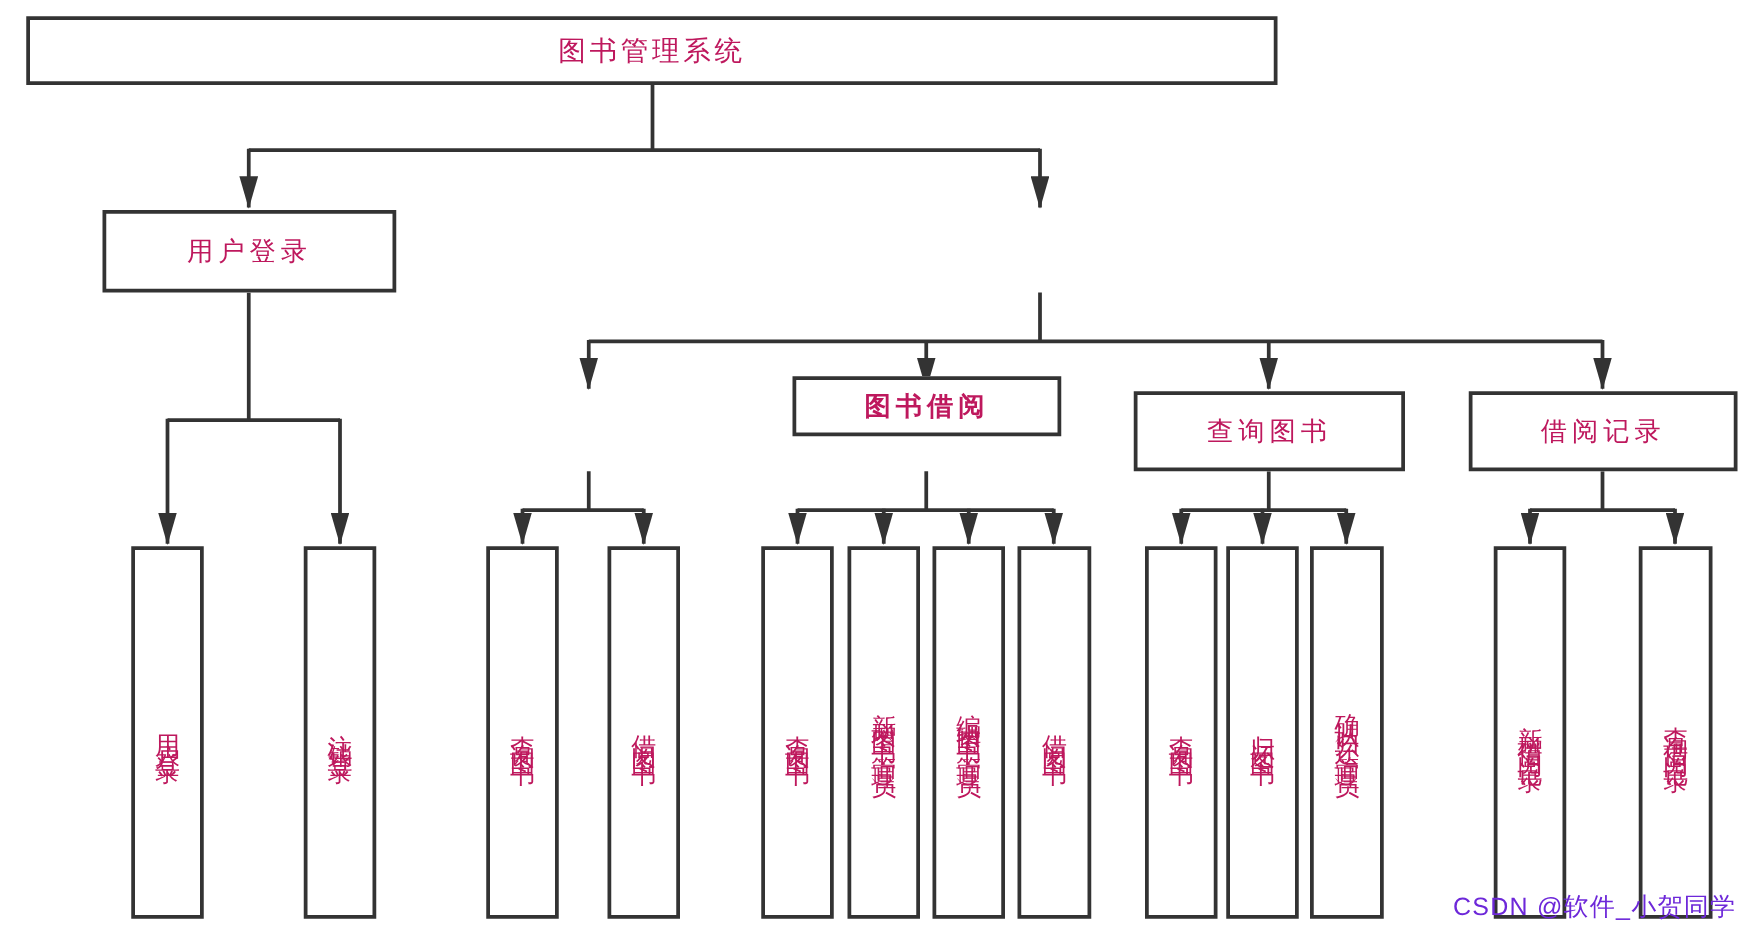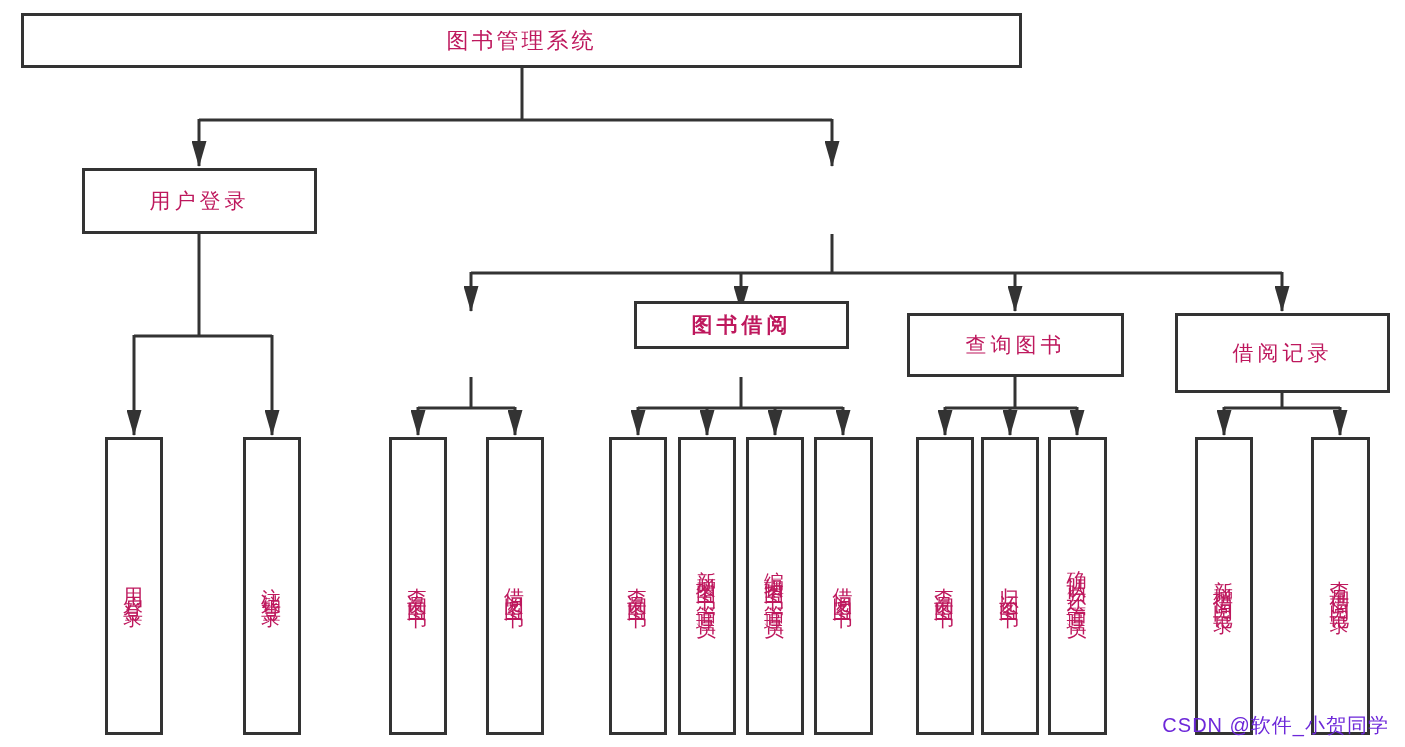--- a/index.html
+++ b/index.html
@@ -126,21 +126,21 @@
   <div class="node branch-box" style="left:82px; top:168px; width:235px; height:66px;">
     <span class="lbl">用户登录</span>
   </div>
 
   <div class="node branch-box" style="left:634px; top:301px; width:215px; height:48px;font-weight:bold;">
     <span class="lbl">图书借阅</span>
   </div>
   <div class="node branch-box" style="left:907px; top:313px; width:217px; height:64px;">
     <span class="lbl">查询图书</span>
   </div>
-  <div class="node branch-box" style="left:1175px; top:313px; width:215px; height:80px;">
+  <div class="node branch-box" style="left:1175px; top:313px; width:215px; height:64px;">
     <span class="lbl">借阅记录</span>
   </div>
 
   <div class="node leaf-box" style="left:105px; top:437px; width:58px; height:298px;">
     <span class="lbl">用户登录</span>
   </div>
   <div class="node leaf-box" style="left:243px; top:437px; width:58px; height:298px;">
     <span class="lbl">注销登录</span>
   </div>
 

